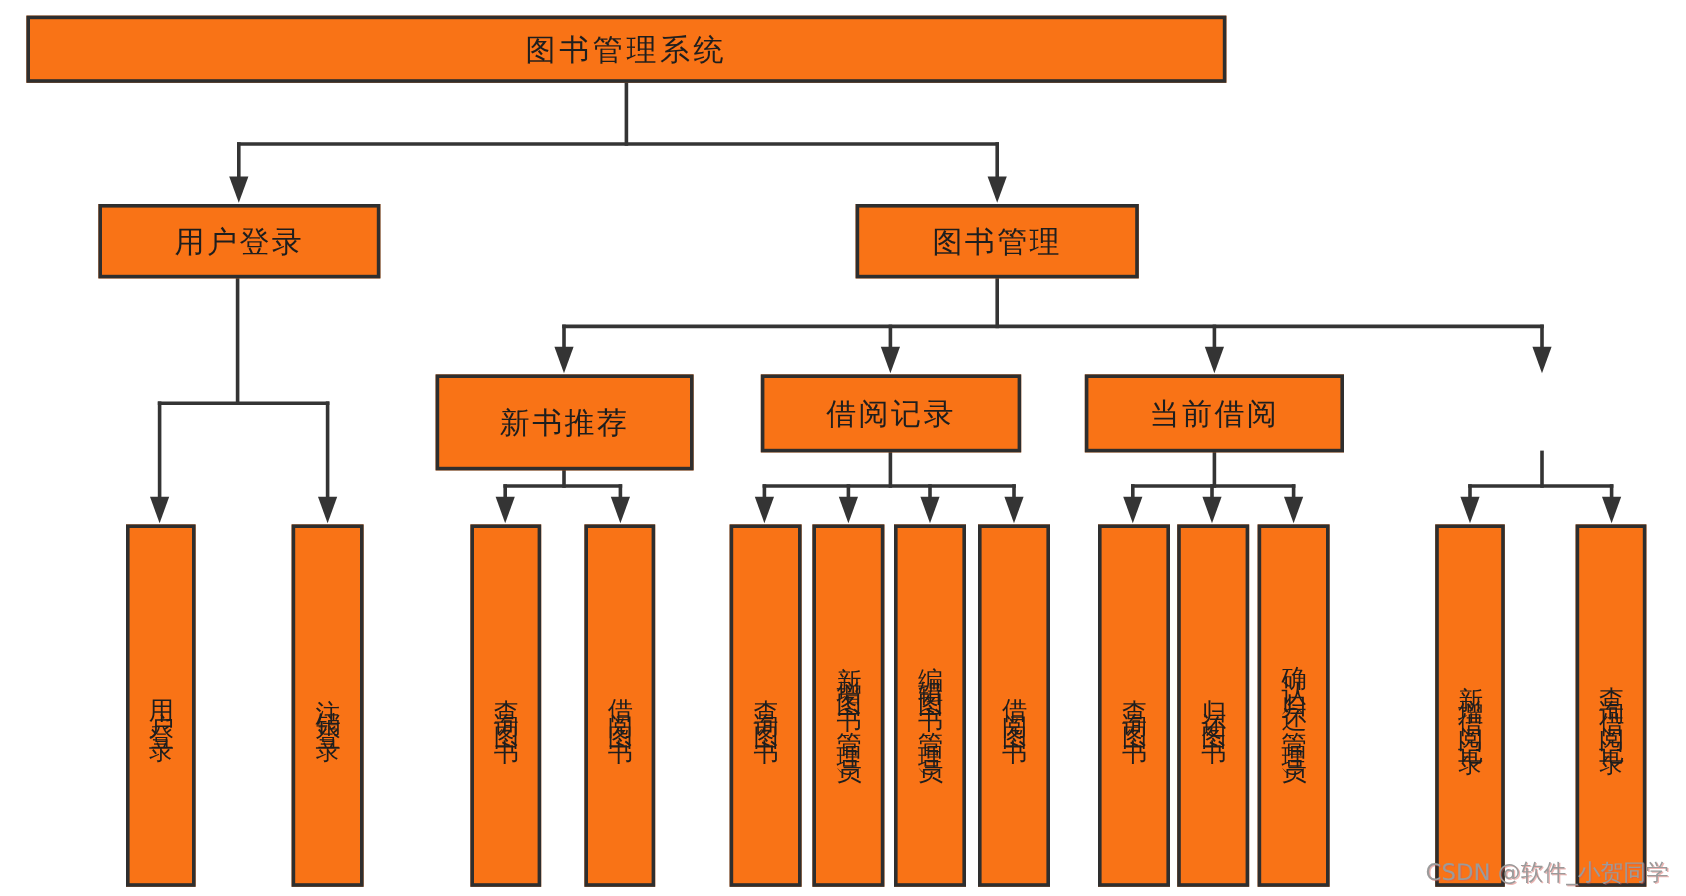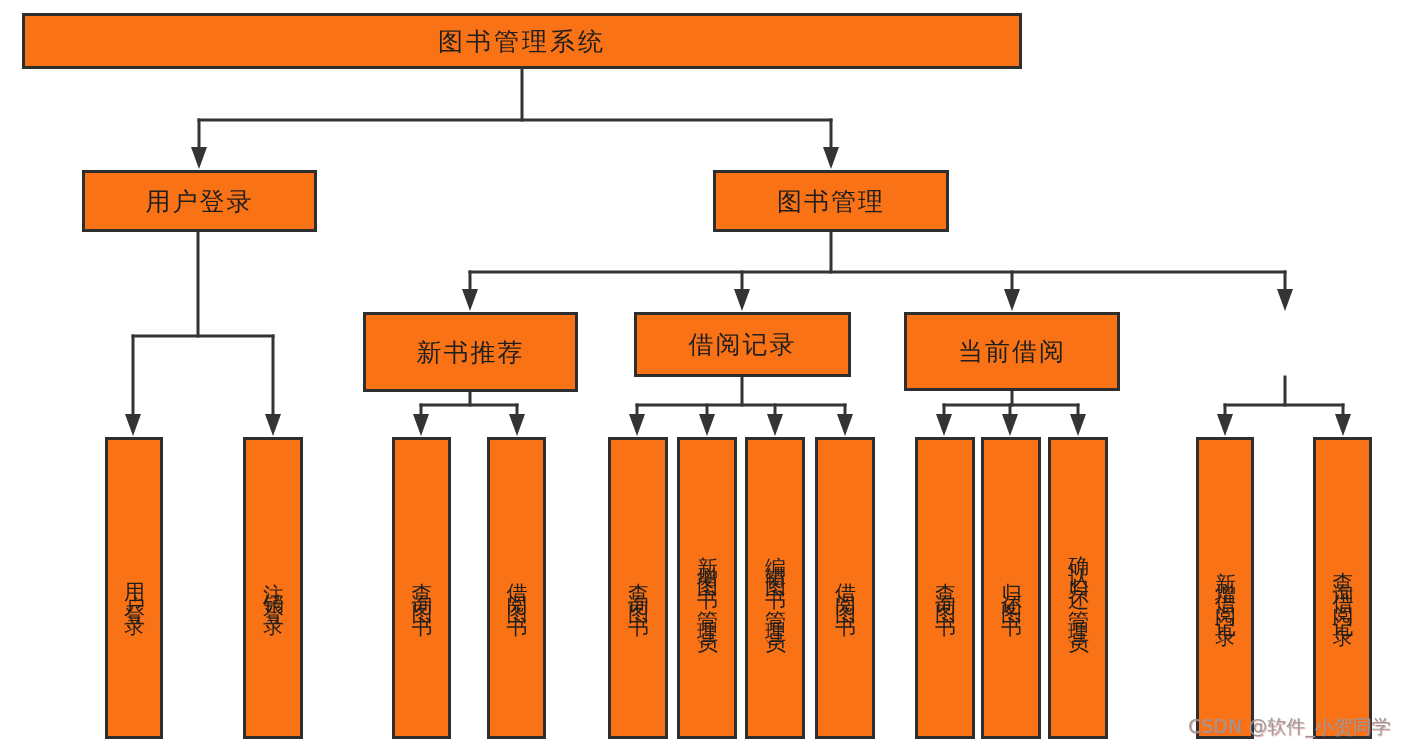--- a/index.html
+++ b/index.html
@@ -140,21 +140,21 @@
   <div class="box node-h" style="left:713px; top:170px; width:236px; height:62px;text-align:center;">
     <span class="lbl">图书管理</span>
   </div>
 
   <div class="box node-h" style="left:363px; top:312px; width:215px; height:80px;">
     <span class="lbl">新书推荐</span>
   </div>
   <div class="box node-h" style="left:634px; top:312px; width:217px; height:65px;">
     <span class="lbl">借阅记录</span>
   </div>
-  <div class="box node-h" style="left:904px; top:312px; width:216px; height:79px;">
+  <div class="box node-h" style="left:904px; top:312px; width:216px; height:65px;">
     <span class="lbl">当前借阅</span>
   </div>
 
   <div class="box leaf" style="left:105px; top:437px; width:58px; height:302px;">
     <span class="lbl">用户登录</span>
   </div>
   <div class="box leaf" style="left:243px; top:437px; width:60px; height:302px;">
     <span class="lbl">注销登录</span>
   </div>
 

